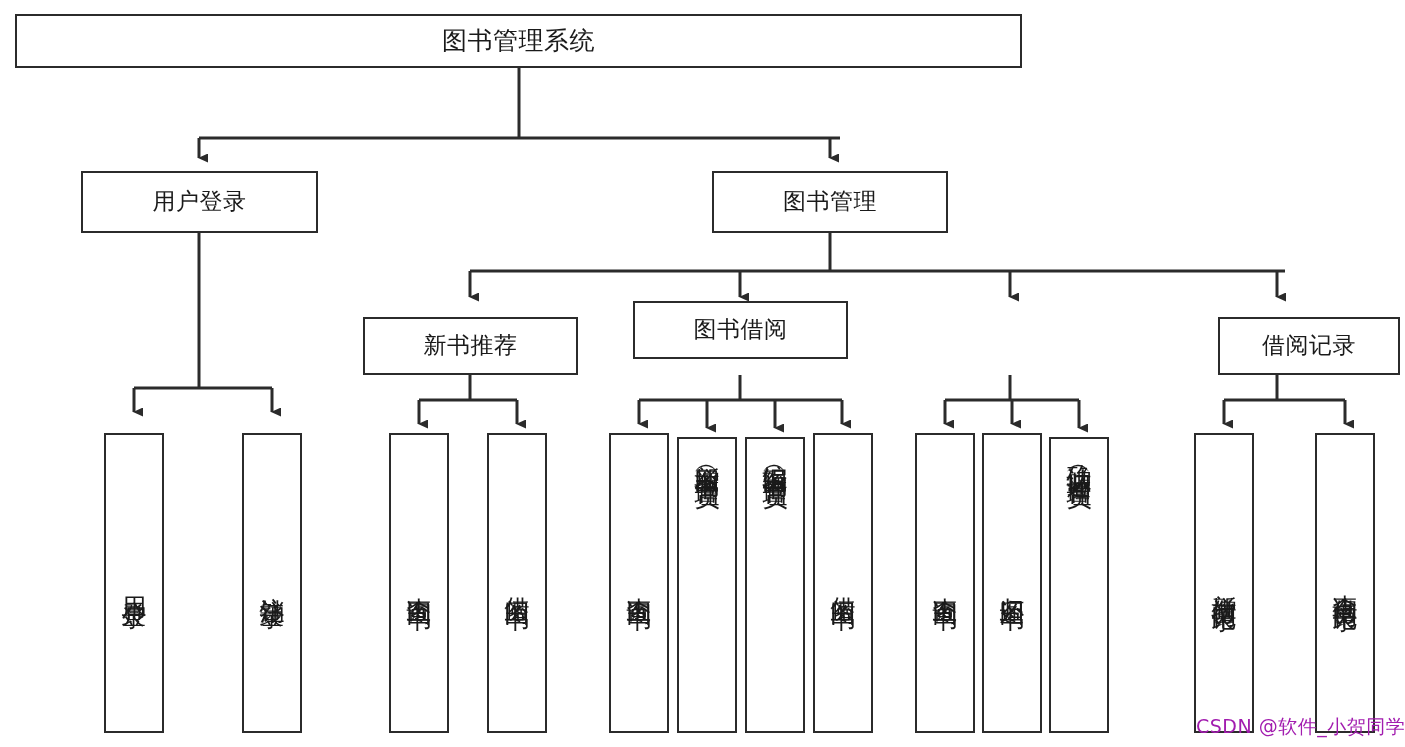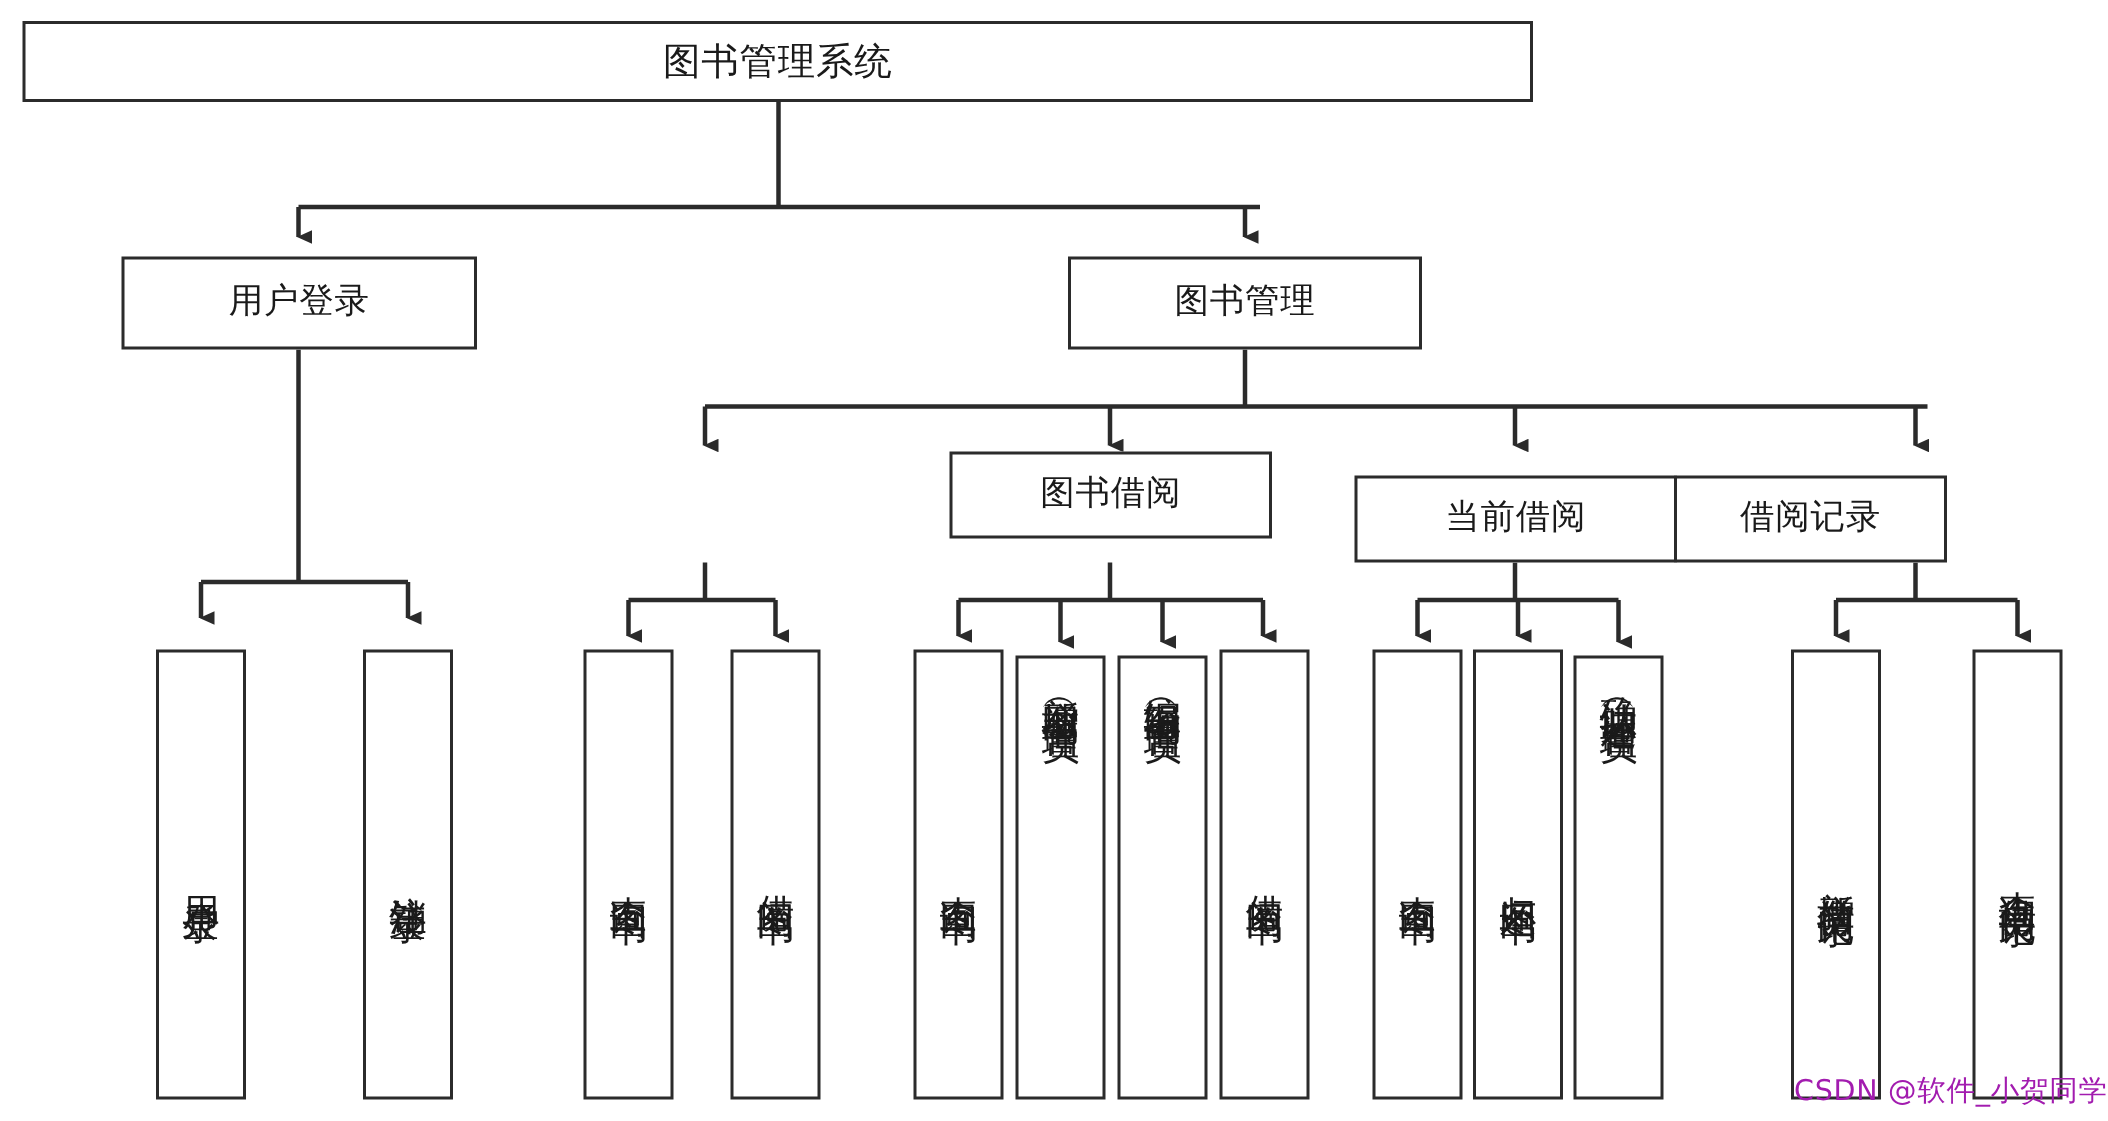--- a/index.html
+++ b/index.html
@@ -135,27 +135,27 @@
     <span class="node-label">图书管理系统</span>
   </div>
 
   <div class="node horiz" style="left:81px; top:171px; width:237px; height:62px;">
     <span class="node-label">用户登录</span>
   </div>
   <div class="node horiz" style="left:712px; top:171px; width:236px; height:62px;">
     <span class="node-label">图书管理</span>
   </div>
 
+  <div class="node horiz" style="left:363px; top:317px; width:215px; height:58px;">
+    <span class="node-label">新书推荐</span>
+  </div>
   <div class="node horiz" style="left:633px; top:301px; width:215px; height:58px;">
     <span class="node-label">图书借阅</span>
   </div>
-  <div class="node horiz" style="left:903px; top:317px; width:215px; height:58px;">
-    <span class="node-label">当前借阅</span>
-  </div>
-  <div class="node horiz" style="left:1116px; top:317px; width:182px; height:58px;">
+  <div class="node horiz" style="left:1218px; top:317px; width:182px; height:58px;">
     <span class="node-label">借阅记录</span>
   </div>
 
   <div class="node vert" style="left:104px; top:433px; width:60px; height:300px;">
     <span class="node-label">用户登录</span>
   </div>
   <div class="node vert" style="left:242px; top:433px; width:60px; height:300px;">
     <span class="node-label">注销登录</span>
   </div>
 

